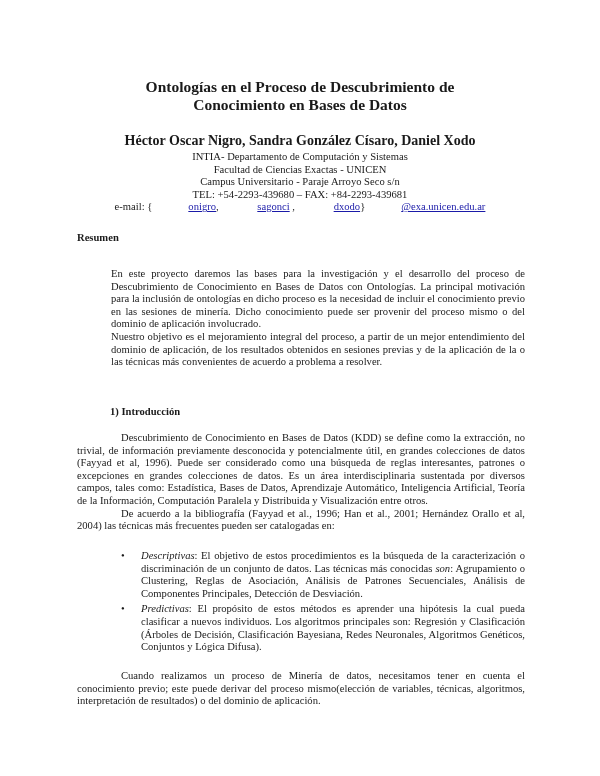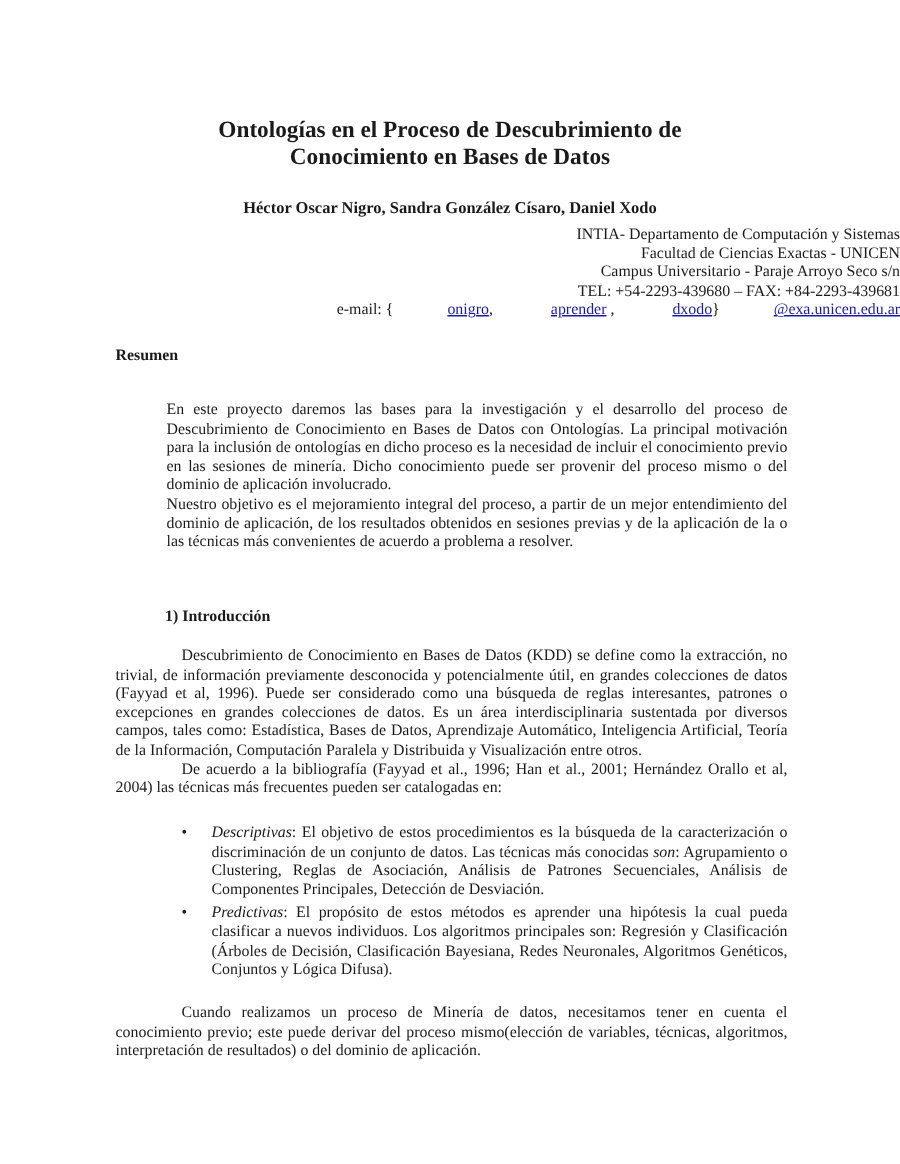--- a/index.html
+++ b/index.html
@@ -2,22 +2,22 @@
 <html><head>
 <meta charset="utf-8">
 <style>
   html, body { margin: 0; padding: 0; background: #ffffff; }
   body { width: 600px; height: 776px; overflow: hidden; position: relative;
          font-family: "Liberation Serif", serif; color: #1a1a1a; }
   .page { position: absolute; left: 0; top: 0; width: 524px; height: 776px; }
   .title { position: absolute; left: 0; width: 600px; top: 78px; text-align: center;
            font-weight: bold; font-size: 15.5px; line-height: 18px; }
   .authors { position: absolute; left: 0; width: 600px; top: 133px; text-align: center;
-             font-weight: bold; font-size: 11px; }
-  .affil { position: absolute; left: 0; width: 600px; top: 151px; text-align: right;
+             font-weight: bold; font-size: 14px; }
+  .affil { position: absolute; left: 0; width: 600px; top: 151px; text-align: center;
            font-size: 10.6px; line-height: 12.6px; }
   .affil a { color: #1a1aa8; text-decoration: underline; margin-left: 36px; }
   .h { position: absolute; left: 77px; font-weight: bold; font-size: 10.6px; }
   .block { position: absolute; font-size: 10.6px; line-height: 12.6px; text-align: justify; }
   .block p { margin: 0; }
   .indent { text-indent: 44px; }
   ul.bul { margin: 0; padding: 0; list-style: none; }
   ul.bul li { position: relative; padding-left: 0; }
   ul.bul li .dot { position: absolute; left: -20px; top: 0; }
   em { font-style: italic; }
@@ -32,21 +32,21 @@
     <div>Conocimiento en Bases de Datos</div>
   </div>
 
   <div class="authors">Héctor Oscar Nigro,  Sandra González Císaro, Daniel Xodo</div>
 
   <div class="affil">
     <div>INTIA- Departamento de Computación y Sistemas</div>
     <div>Facultad de Ciencias Exactas -  UNICEN</div>
     <div>Campus Universitario - Paraje Arroyo Seco s/n</div>
     <div>TEL: +54-2293-439680 – FAX: +84-2293-439681</div>
-    <div><span>e-mail: {</span><a>onigro</a><span>, </span><a>aprender</a><span> , </span><a>dxodo</a><span>}</span><a>@exa.unicen.edu.ar</a></div>
+    <div><span>e-mail: {</span><a>onigro</a><span>, </span><a>sagonci</a><span> , </span><a>dxodo</a><span>}</span><a>@exa.unicen.edu.ar</a></div>
   </div>
 
   <div class="h" style="top:232px;">Resumen</div>
 
   <div class="block" style="left:111px; width:414px; top:268px;">
     <p>En este proyecto daremos las bases para la investigación y el desarrollo del proceso de Descubrimiento de Conocimiento en Bases de Datos con Ontologías. La principal motivación para la inclusión de ontologías en dicho proceso es la necesidad de incluir el conocimiento previo en las sesiones de minería. Dicho conocimiento puede ser provenir del proceso mismo o del dominio de aplicación involucrado.</p>
     <p>Nuestro objetivo es el mejoramiento integral del proceso, a partir de un mejor entendimiento del dominio de aplicación, de los resultados obtenidos en sesiones previas y de la aplicación de la o las técnicas más convenientes de acuerdo a problema a resolver.</p>
   </div>
 
   <div class="h" style="top:406px;margin-left:33px;">1) Introducción</div>

